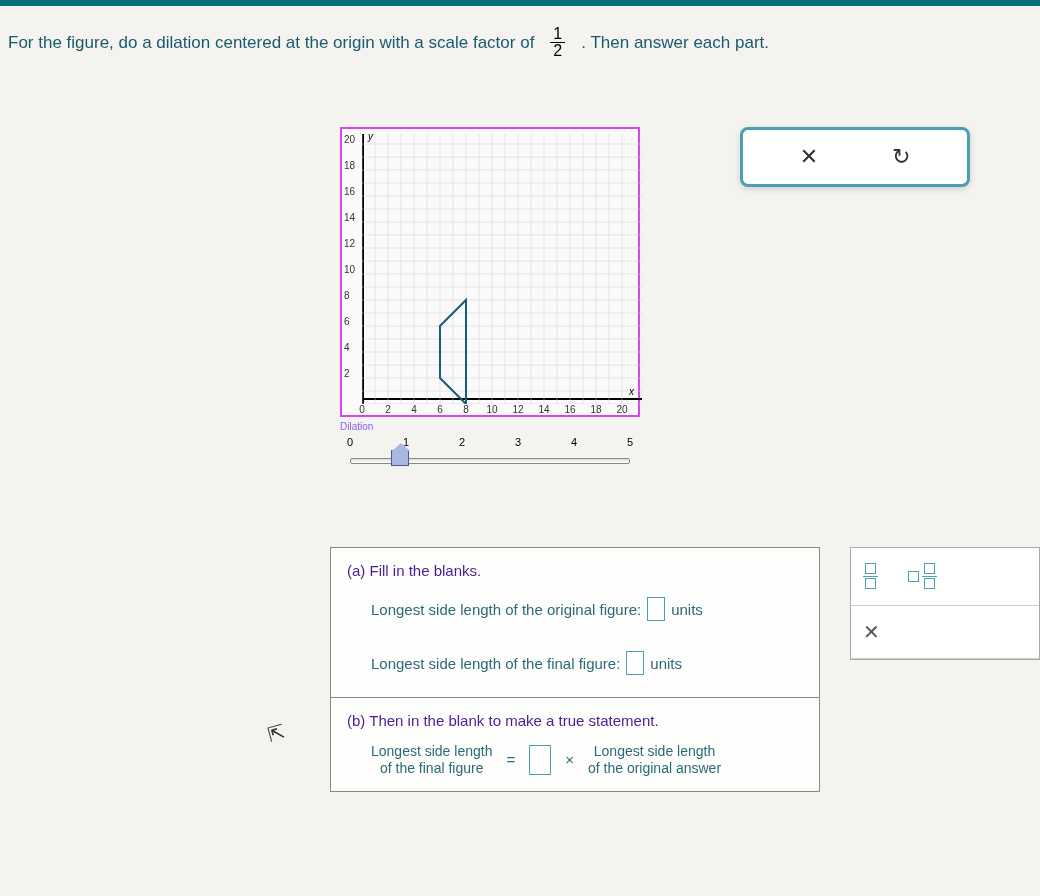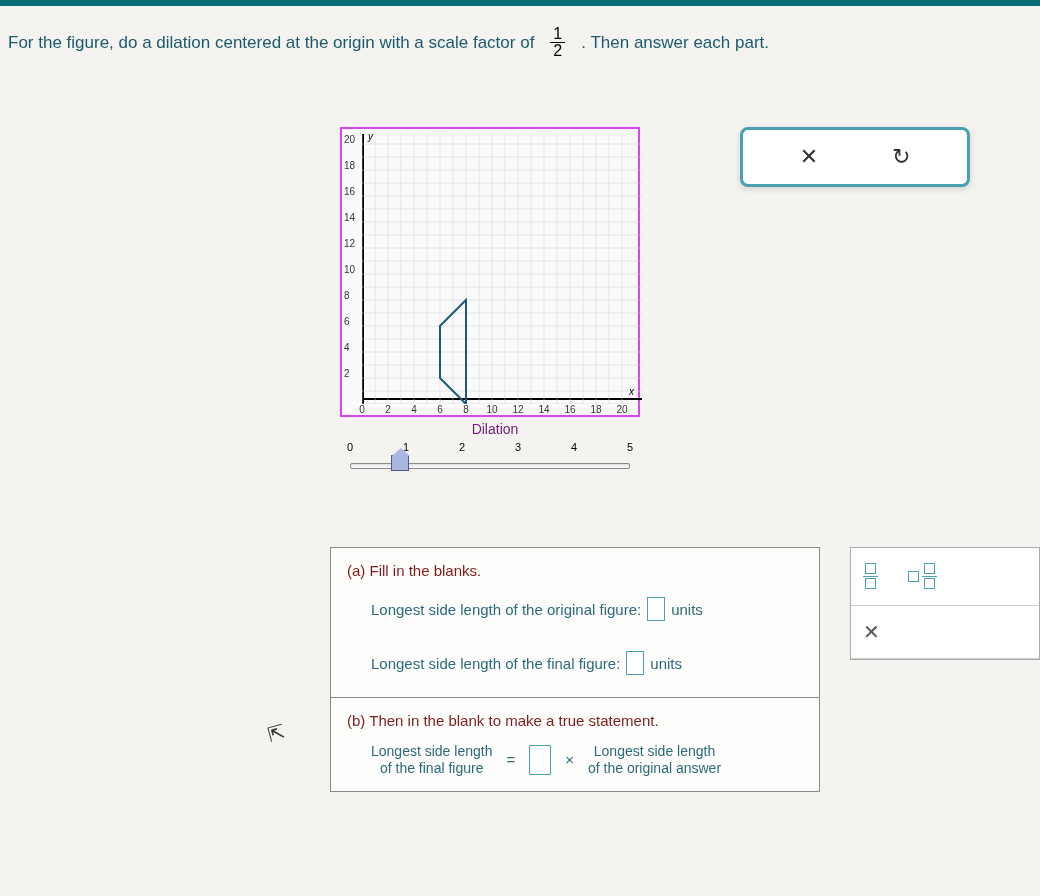--- a/index.html
+++ b/index.html
@@ -70,23 +70,23 @@
     transform: translateX(-50%);
   }
   .shape-svg {
     position: absolute;
     left: 20px;
     top: 5px;
     width: 280px;
     height: 270px;
   }
   .dilation-label {
-    text-align: center;
-    font-size: 14px;
-    color: #701a75;
+    text-align: left;
+    font-size: 10px;
+    color: #8b5cf6;
     margin-top: 4px;
   }
   .slider-wrap {
     margin-top: 4px;
     position: relative;
     height: 40px;
   }
   .slider-ticks {
     position: relative;
     height: 20px;
@@ -155,21 +155,21 @@
     width: 490px;
     border: 1px solid #888;
     background: #fdfdfb;
   }
   .answer-section {
     padding: 14px 16px;
     font-size: 15px;
     color: #1a5a6e;
   }
   .answer-section + .answer-section { border-top: 1px solid #888; }
-  .part-label { color: #7f1d1d; margin-bottom: 14px; }
+  .part-label { color: #4c1d95; margin-bottom: 14px; }
   .answer-line {
     margin: 18px 0 8px 24px;
     display: flex;
     align-items: center;
     gap: 6px;
     color: #2a6a7a;
   }
   .input-box {
     display: inline-block;
     width: 18px;

